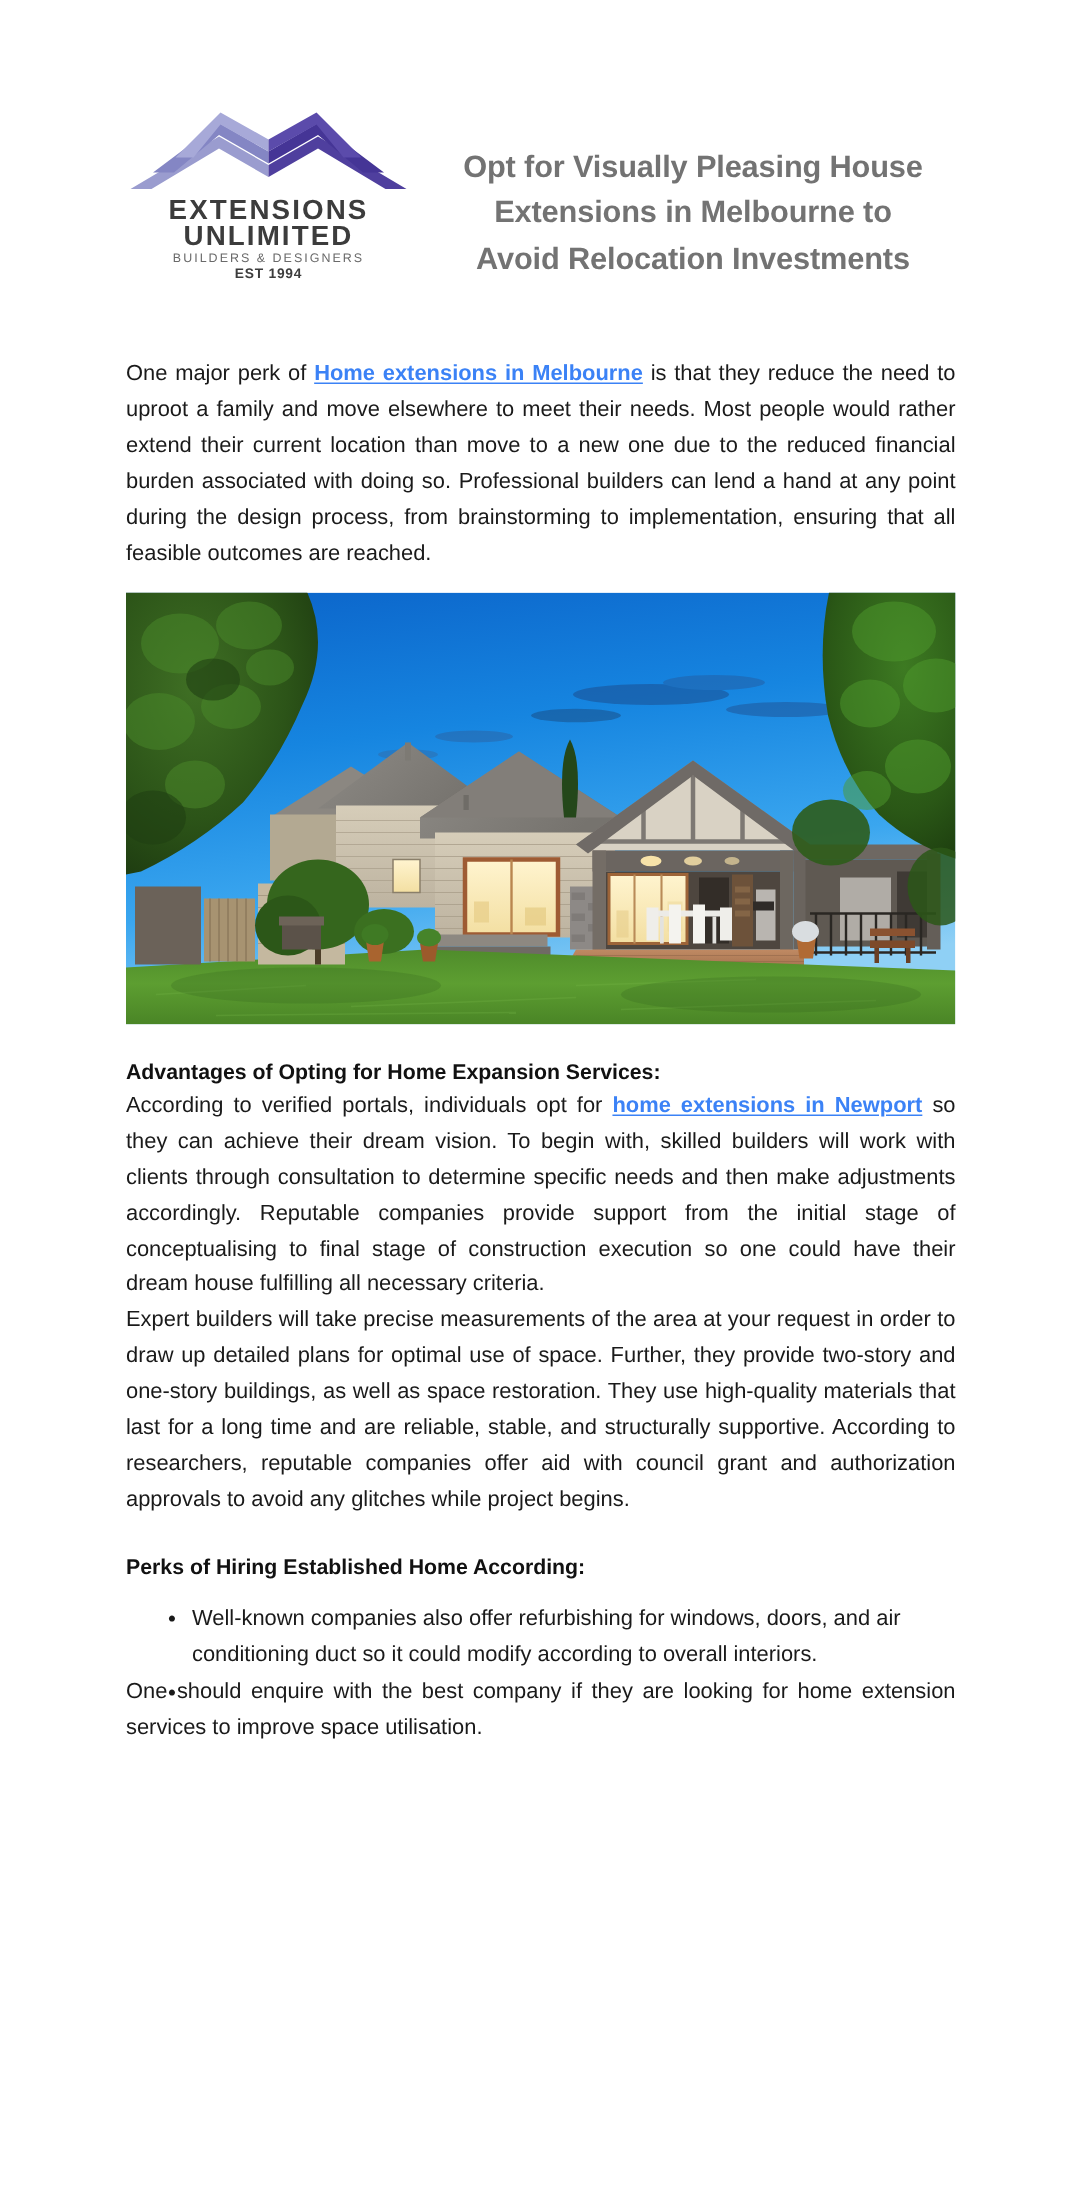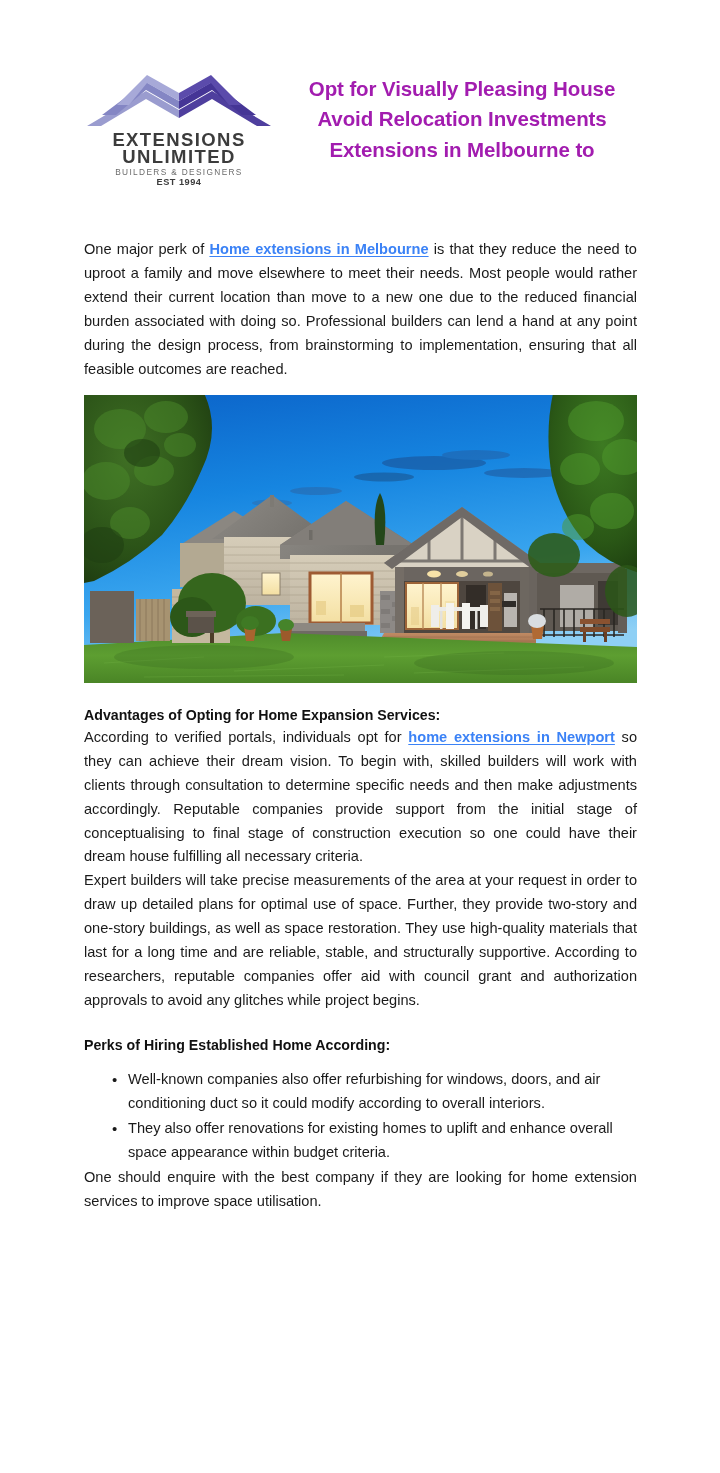--- a/index.html
+++ b/index.html
@@ -44,22 +44,23 @@
 
   .title-block {
     flex: 1 1 auto;
     padding-left: 14px;
     text-align: center;
   }
   .doc-title {
     font-size: 20.5px;
     font-weight: bold;
     line-height: 1.48;
-    color: #a21caf;
+    color: #737373;
     letter-spacing: -0.1px;
+    margin-top: 23px;
   }
   .doc-title .tline { display: block; }
 
   
   .content {
     position: absolute;
     left: 84px;
     top: 238px;
     width: 553px;
   }
@@ -151,22 +152,22 @@
         <text x="95" y="72" text-anchor="middle" font-family="Liberation Sans, sans-serif" font-size="18.5" font-weight="bold" letter-spacing="1.4" fill="#3c3c3c">EXTENSIONS</text>
         <text x="95" y="89" text-anchor="middle" font-family="Liberation Sans, sans-serif" font-size="18.5" font-weight="bold" letter-spacing="1.4" fill="#3c3c3c">UNLIMITED</text>
         <text x="95" y="100.5" text-anchor="middle" font-family="Liberation Sans, sans-serif" font-size="8.3" letter-spacing="1.35" fill="#6a6a6a">BUILDERS &amp; DESIGNERS</text>
         <text x="95" y="111" text-anchor="middle" font-family="Liberation Sans, sans-serif" font-size="9.2" font-weight="bold" letter-spacing="0.5" fill="#3c3c3c">EST 1994</text>
       </svg>
     </div>
 
     <div class="title-block">
       <div class="doc-title">
         <span class="tline">Opt for Visually Pleasing House</span>
+        <span class="tline">Extensions in Melbourne to</span>
         <span class="tline">Avoid Relocation Investments</span>
-        <span class="tline">Extensions in Melbourne to</span>
       </div>
     </div>
   </div>
 
   <div class="content">
 
     <p class="body-par"><span>One major perk of </span><a class="inline-link" href="#">Home extensions in Melbourne</a><span> is that they reduce the need to uproot a family and move elsewhere to meet their needs. Most people would rather extend their current location than move to a new one due to the reduced financial burden associated with doing so. Professional builders can lend a hand at any point during the design process, from brainstorming to implementation, ensuring that all feasible outcomes are reached.</span></p>
 
     <figure class="figure" style="margin-left:0;">
       <svg viewBox="0 0 553 288" xmlns="http://www.w3.org/2000/svg" preserveAspectRatio="none">
@@ -445,19 +446,19 @@
 
     <p class="body-par par-gap"><span>According to verified portals, individuals opt for </span><a class="inline-link" href="#">home extensions in Newport</a><span> so they can achieve their dream vision. To begin with, skilled builders will work with clients through consultation to determine specific needs and then make adjustments accordingly. Reputable companies provide support from the initial stage of conceptualising to final stage of construction execution so one could have their dream house fulfilling all necessary criteria.</span></p>
 
     <p class="body-par par-gap">Expert builders will take precise measurements of the area at your request in order to draw up detailed plans for optimal use of space. Further, they provide two-story and one-story buildings, as well as space restoration. They use high-quality materials that last for a long time and are reliable, stable, and structurally supportive. According to researchers, reputable companies offer aid with council grant and authorization approvals to avoid any glitches while project begins.</p>
 
 
     <h2 class="sub-head">Perks of Hiring Established Home According:</h2>
 
     <ul class="perks">
       <li><span class="bullet">•</span><span>Well-known companies also offer refurbishing for windows, doors, and air conditioning duct so it could modify according to overall interiors.</span></li>
-      <li><span class="bullet">•</span><span>They also offer renovations for existing homes to uplift and enhance overall space appearance within budget criteria.</span></li>
+      <li><span class="bullet">•</span></li>
     </ul>
 
     <p class="body-par par-gap">One should enquire with the best company if they are looking for home extension services to improve space utilisation.</p>
 
   </div>
 </div>
 
 </body></html>

